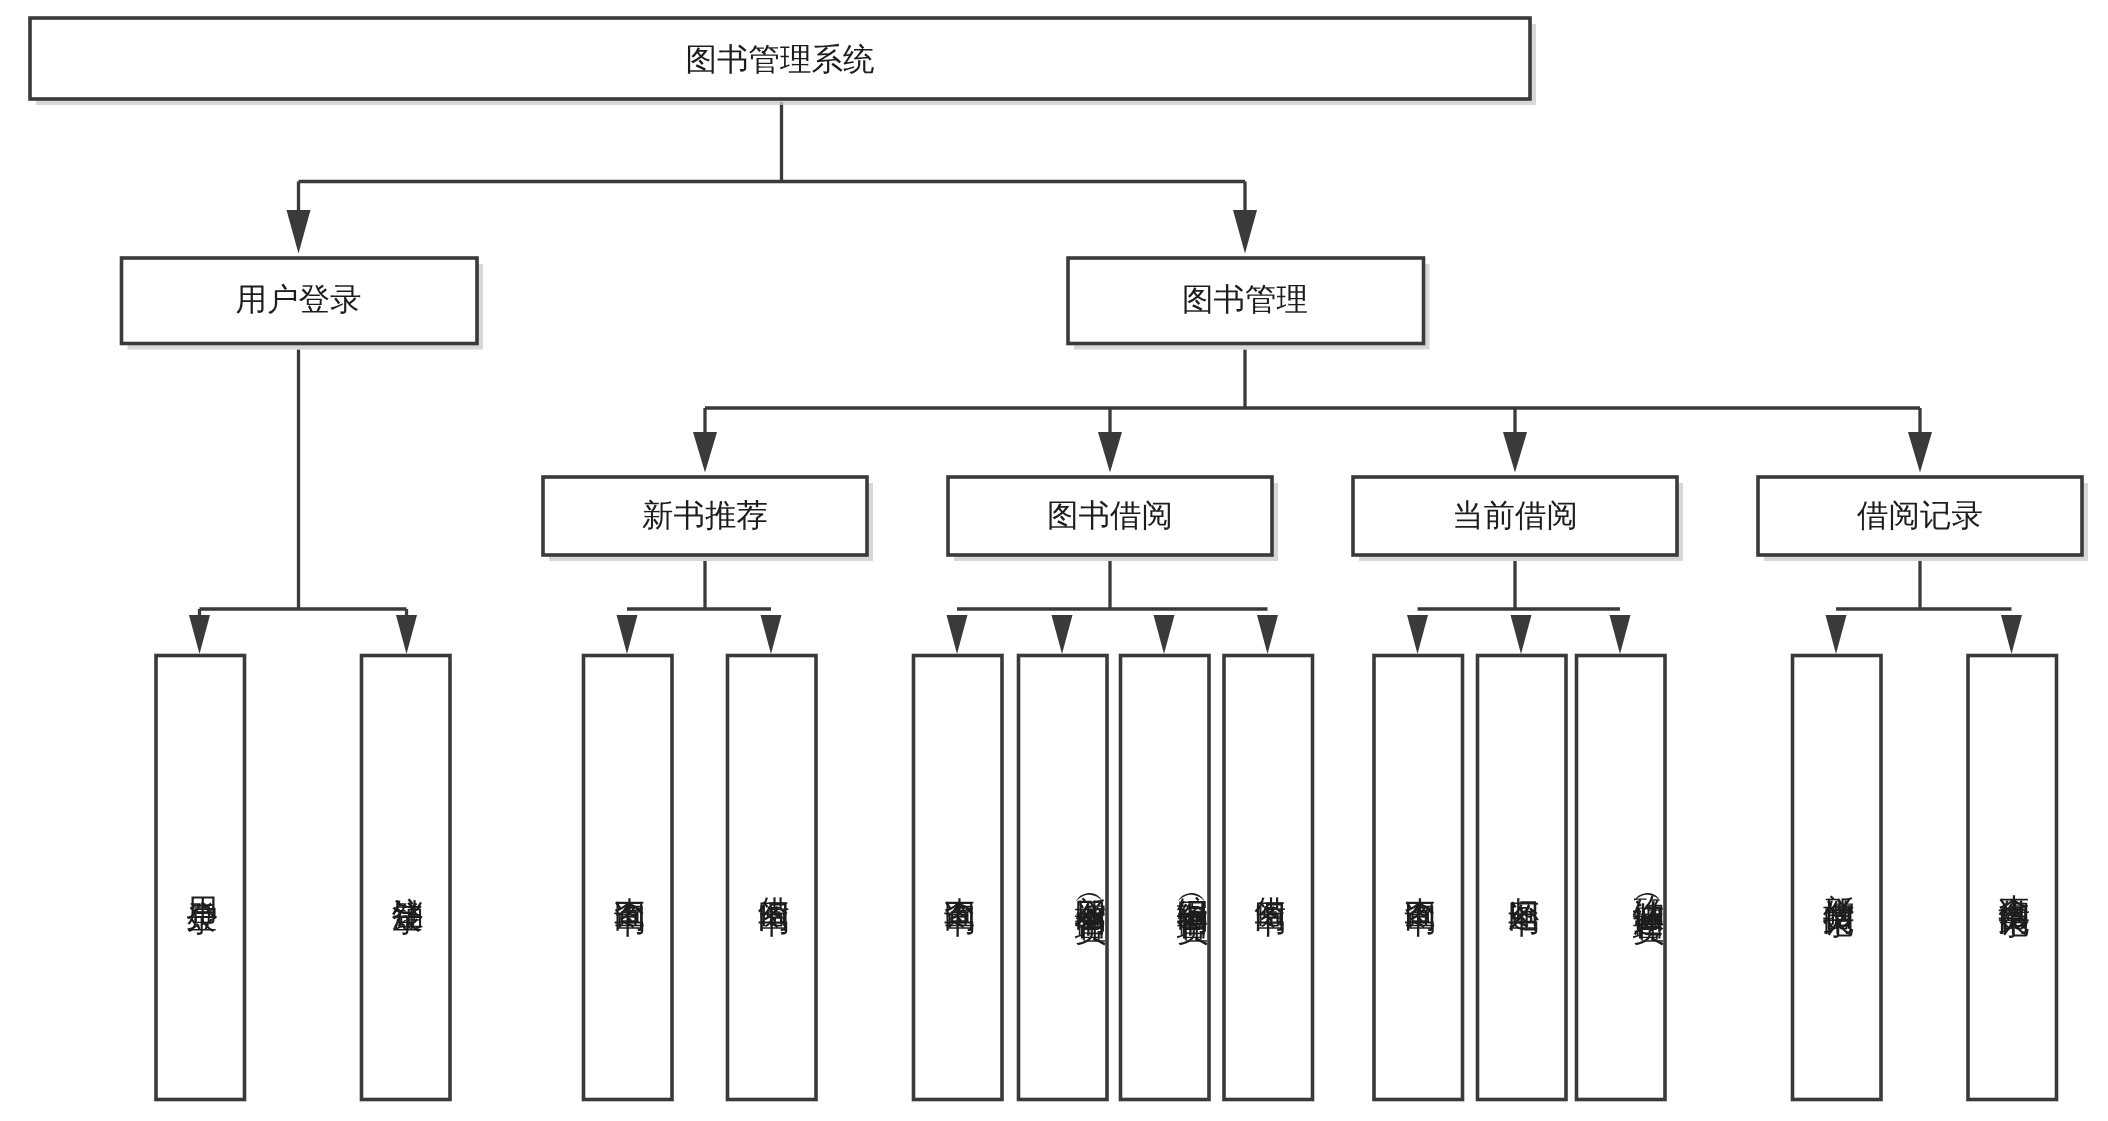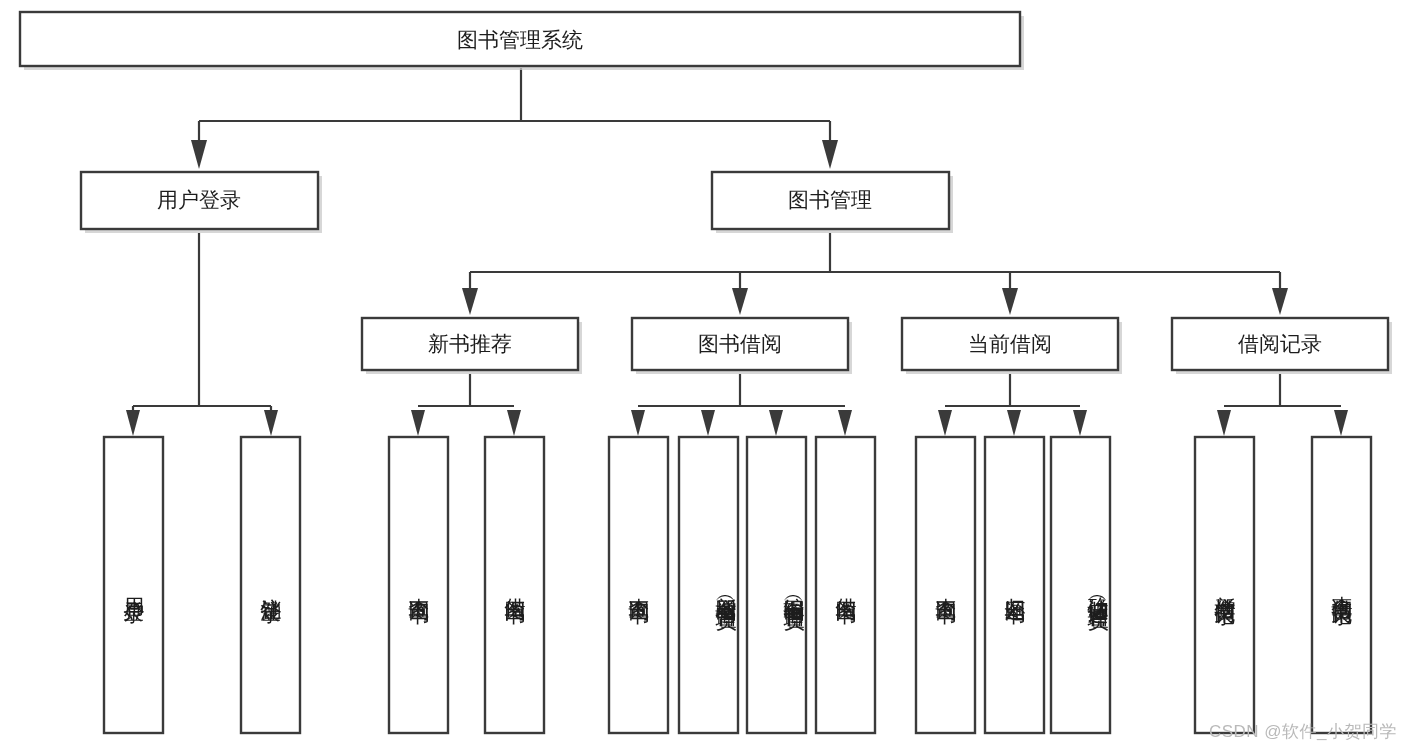--- a/index.html
+++ b/index.html
@@ -206,14 +206,13 @@
   <div class="leaf-label-wrap" style="left:609px;  top:437px; width:59px; height:296px;">查询图书</div>
   <div class="leaf-label-wrap" style="left:679px;  top:437px; width:59px; height:296px; align-items:flex-start; padding-top:8px; box-sizing:border-box;">新增图书（管理员）</div>
   <div class="leaf-label-wrap" style="left:747px;  top:437px; width:59px; height:296px; align-items:flex-start; padding-top:8px; box-sizing:border-box;">编辑图书（管理员）</div>
   <div class="leaf-label-wrap" style="left:816px;  top:437px; width:59px; height:296px;">借阅图书</div>
   <div class="leaf-label-wrap" style="left:916px;  top:437px; width:59px; height:296px;">查询图书</div>
   <div class="leaf-label-wrap" style="left:985px;  top:437px; width:59px; height:296px;">归还图书</div>
   <div class="leaf-label-wrap" style="left:1051px; top:437px; width:59px; height:296px; align-items:flex-start; padding-top:8px; box-sizing:border-box;">确认归还（管理员）</div>
   <div class="leaf-label-wrap" style="left:1195px; top:437px; width:59px; height:296px;">新增借阅记录</div>
   <div class="leaf-label-wrap" style="left:1312px; top:437px; width:59px; height:296px;">查询借阅记录</div>
 
-  <div class="watermark">CSDN @软件_小贺同学</div>
 </div>
 
 </body></html>

